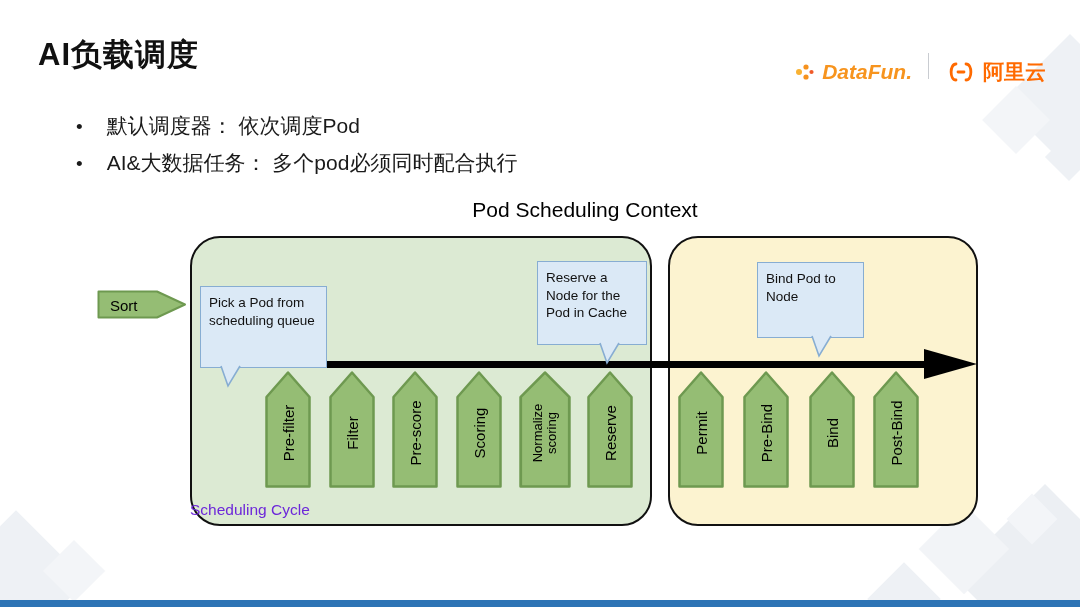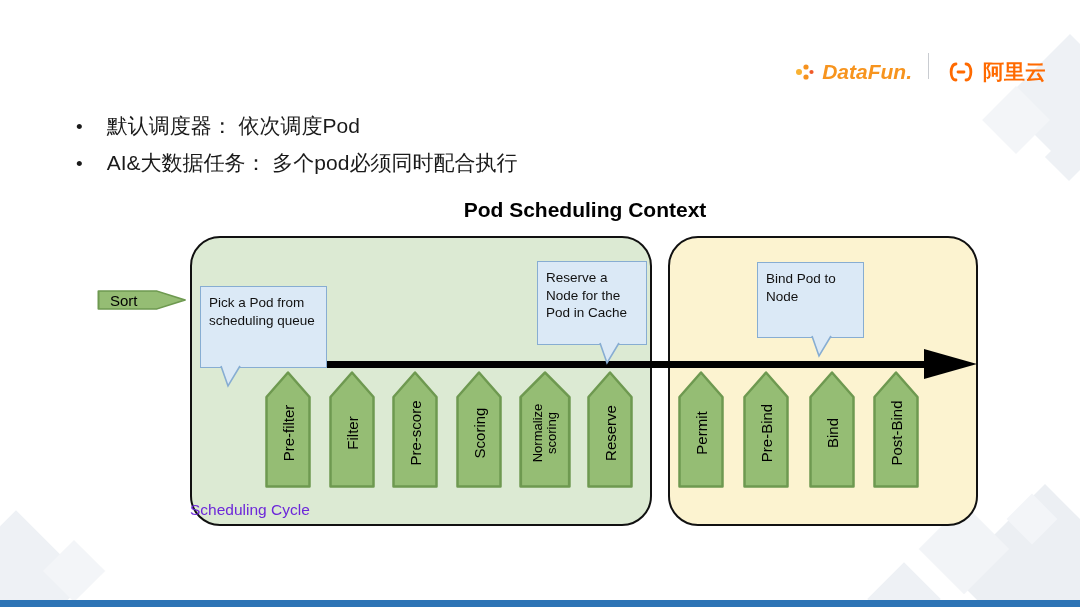--- a/index.html
+++ b/index.html
@@ -26,27 +26,27 @@
   .logos { position:absolute; top:46px; right:34px; display:flex; align-items:center; gap:16px; }
   .datafun, .aliyun { display:flex; align-items:center; gap:6px;margin-top:12px; }
   .datafun-text { font-size:21px; font-weight:bold; font-style:italic; color:#f7941e; }
   .logo-sep { width:1px; height:26px; background:#c9ccd1; }
   .aliyun-text { font-size:21px; color:#ff6a00; font-weight:600; }
 
   .bullets { position:absolute; left:76px; top:112px; list-style:none; }
   .bullets li { display:flex; gap:24px; font-size:21px; color:#1a1a1a; margin-bottom:9px; align-items:baseline; }
   .bullets .dot { font-size:19px; }
 
-  .diag-title { position:absolute; left:240px; top:198px; width:690px; text-align:center; font-size:21px; color:#000;font-weight:bold; }
+  .diag-title { position:absolute; left:240px; top:198px; width:690px; text-align:center; font-size:21px; color:#000; }
 
   .box { position:absolute; top:236px; height:290px; border:2.6px solid #111; border-radius:30px; }
   .box.green  { left:190px; width:462px; background:#dcead3; }
   .box.yellow { left:668px; width:310px; background:#fcf3d0; }
 
-  .sort { position:absolute; left:97px; top:290px; width:90px; height:20px;text-align:center; }
+  .sort { position:absolute; left:97px; top:290px; width:90px; height:29px;text-align:center; }
   .sort svg { position:absolute; inset:0; width:100%; height:100%; }
   .sort polygon { fill:#95bd74; stroke:#6e9950; stroke-width:2; stroke-linejoin:round; }
   .sort-label { position:absolute; left:13px; top:50%; transform:translateY(-50%); font-size:15px; color:#000; }
 
   .arrow-line { position:absolute; left:205px; top:361px; width:722px; height:7px; background:#000; }
   .arrow-head { position:absolute; left:924px; top:349px; width:0; height:0;
                 border-top:15px solid transparent; border-bottom:15px solid transparent; border-left:53px solid #000; }
 
   .callout { position:absolute; background:#dbe9f6; border:1.6px solid #87add2; padding:7px 8px;
              font-size:13.5px; line-height:1.3; color:#111; }
@@ -81,20 +81,21 @@
   <div class="deco d3"></div>
   <div class="deco d4"></div>
   <div class="deco d5"></div>
   <div class="deco d6"></div>
   <div class="deco d7"></div>
   <div class="deco d8"></div>
   <div class="deco d9"></div>
 
   <div class="layer">
 
+    <h1 class="title">AI负载调度</h1>
 
     <div class="logos">
       <div class="datafun">
         <svg width="22" height="22" viewBox="0 0 22 22">
           <circle cx="5" cy="11" r="3" fill="#f9b233"></circle>
           <circle cx="12" cy="6" r="2.6" fill="#f6921e"></circle>
           <circle cx="12" cy="16" r="2.6" fill="#f6921e"></circle>
           <circle cx="17.5" cy="11" r="2.1" fill="#f05a28"></circle>
         </svg>
         <span class="datafun-text">DataFun.</span>

